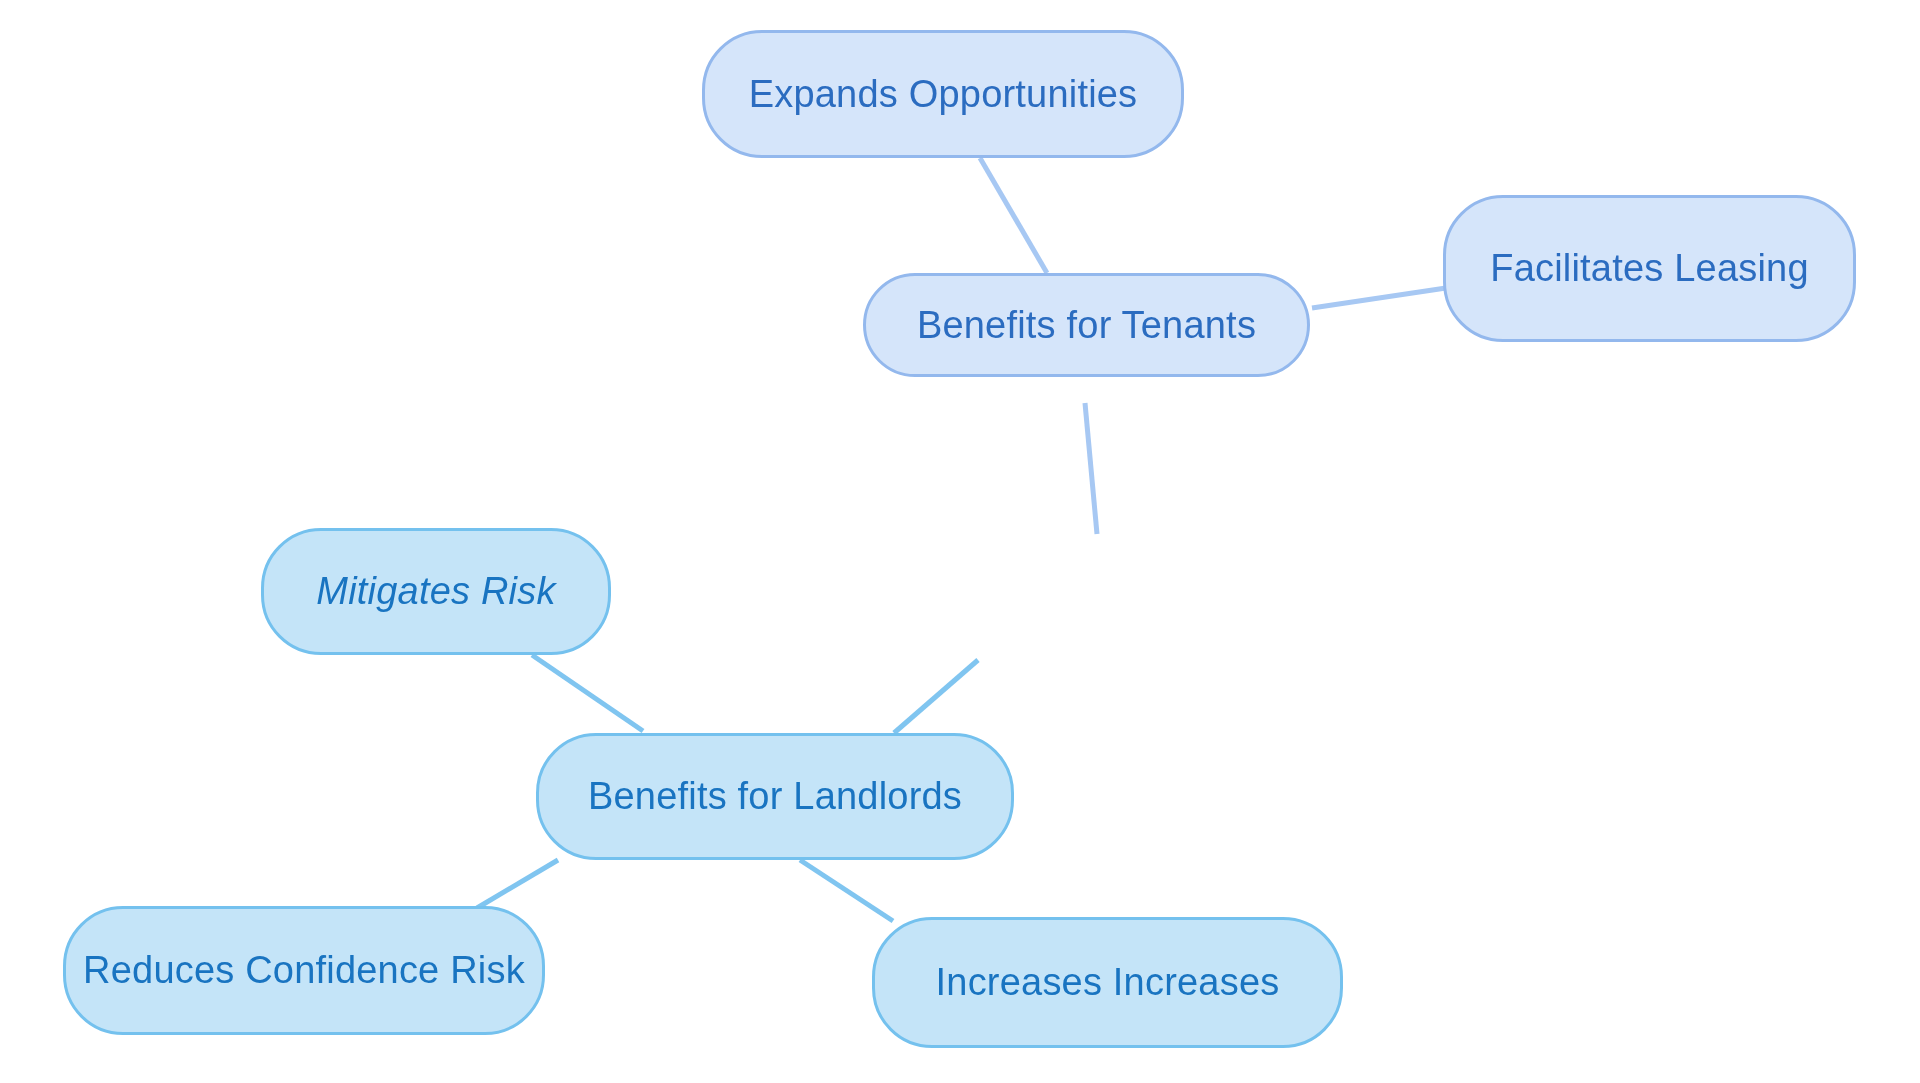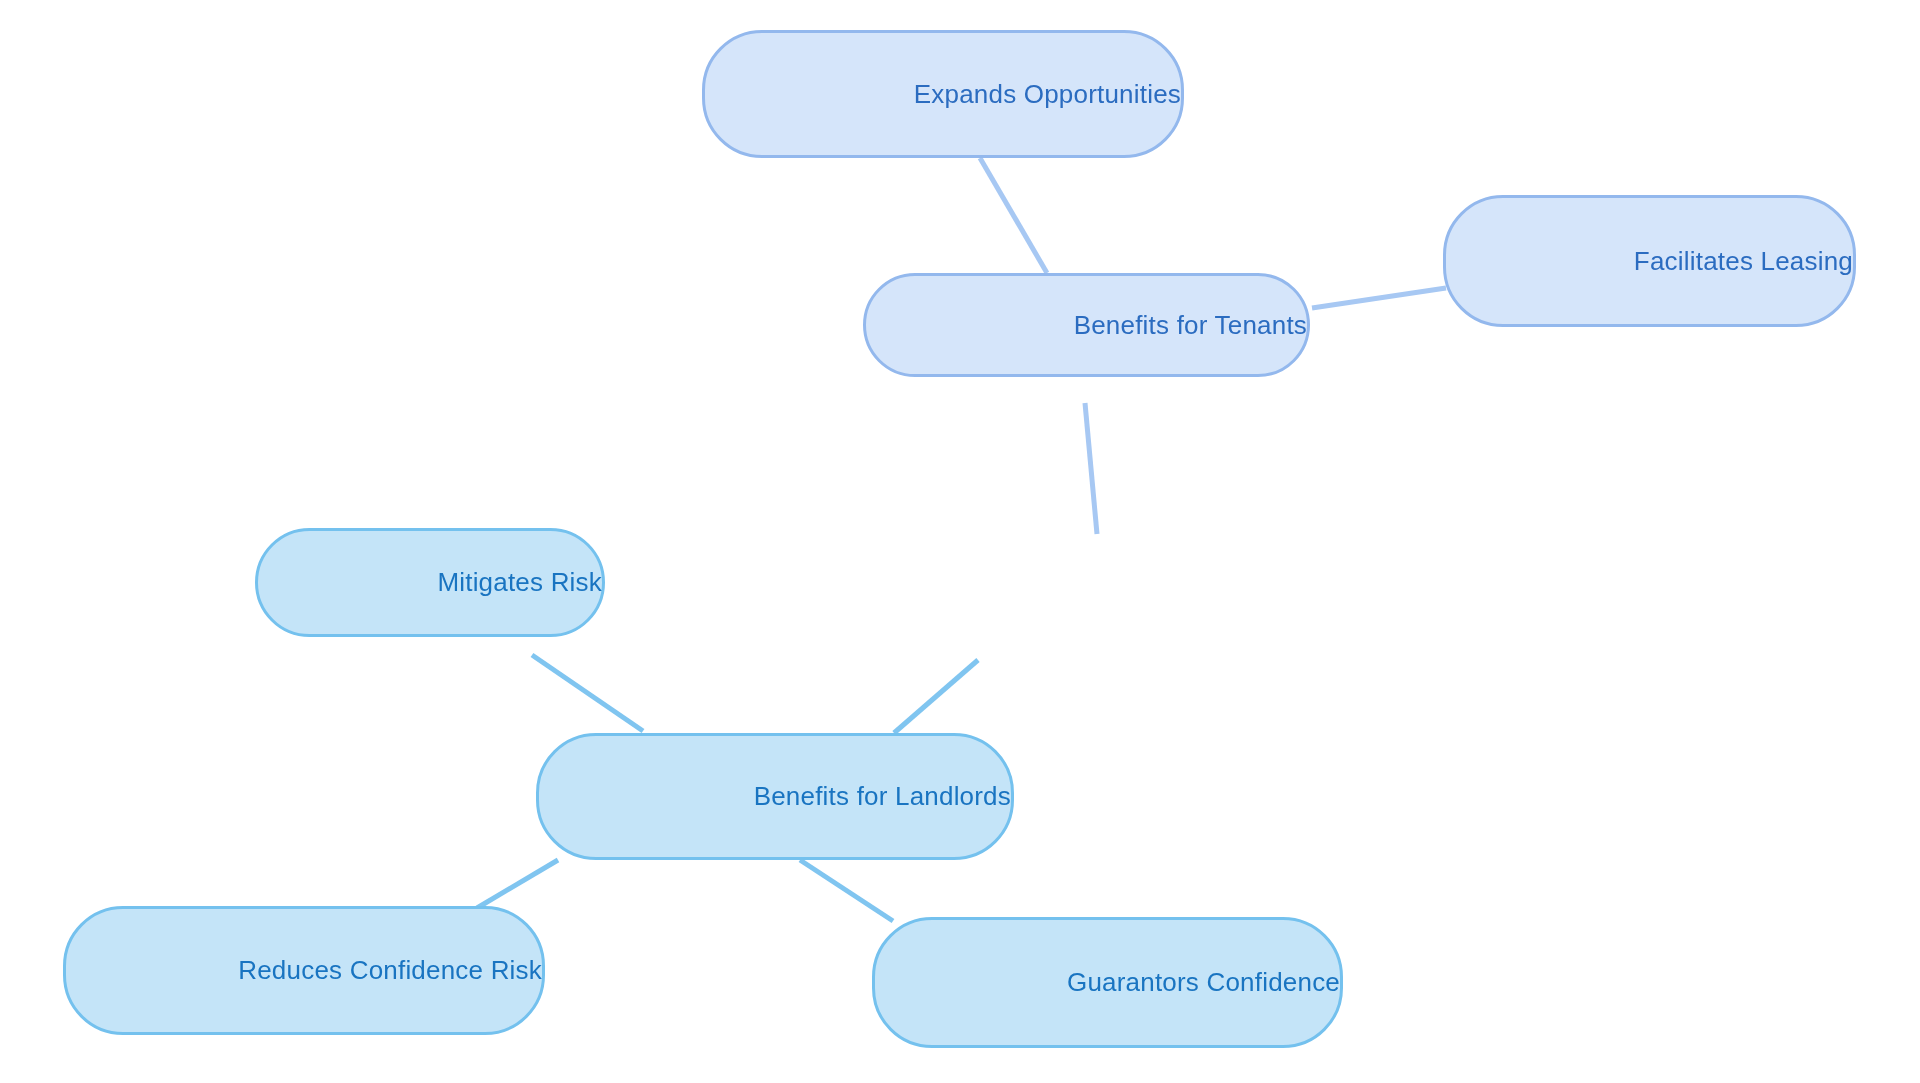--- a/index.html
+++ b/index.html
@@ -24,24 +24,24 @@
     z-index: 0;
   }
   .edge-tenant  { stroke: var(--tenant-line, #a7c8f3); stroke-width: 5; }
   .edge-landlord{ stroke: var(--landlord-line, #80c5f0); stroke-width: 5; }
 
   .node {
     position: absolute;
     z-index: 1;
     display: flex;
     align-items: center;
-    justify-content: flex-end;
+    justify-content: center;
     border-radius: 60px;
     box-sizing: border-box;
-    font-size: 26px;
+    font-size: 38px;
     letter-spacing: 0.2px;
     white-space: nowrap;
     cursor: pointer;
     user-select: none;
   }
   .node.tenant {
     background: var(--tenant-fill, #d5e5fa);
     border: 3px solid var(--tenant-border, #93b8ed);
     color: var(--tenant-text, #2b6cc0);
   }
@@ -50,24 +50,24 @@
     border: 3px solid var(--landlord-border, #74c1ee);
     color: var(--landlord-text, #1974c1);
   }
   .node.root {
     background: var(--root-fill, #161d29);
     border: none;
     color: var(--root-text, #f2f5f7);
   }
 
   .n-expands     { left: 702px;  top: 30px;  width: 482px; height: 128px; }
-  .n-facilitates { left: 1443px; top: 195px; width: 413px; height: 132px; }
+  .n-facilitates { left: 1443px; top: 195px; width: 413px; height: 147px; }
   .n-tenants     { left: 863px;  top: 273px; width: 447px; height: 104px; }
   .n-root        { left: 857px;  top: 533px; width: 473px; height: 127px; }
-  .n-mitigates   { left: 255px;  top: 528px; width: 350px; height: 109px; }
+  .n-mitigates   { left: 261px;  top: 528px; width: 350px; height: 127px; font-style: italic; }
   .n-landlords   { left: 536px;  top: 733px; width: 478px; height: 127px; }
   .n-reduces     { left: 63px;   top: 906px; width: 482px; height: 129px; }
   .n-increases   { left: 872px;  top: 917px; width: 471px; height: 131px; }
 </style>
 </head>
 <body>
 
 <div class="canvas">
 
   <svg class="edges" viewBox="0 0 1920 1083" xmlns="http://www.w3.org/2000/svg">
@@ -99,16 +99,16 @@
 
   <div class="node landlord n-landlords">
     <span>Benefits for Landlords</span>
   </div>
 
   <div class="node landlord n-reduces">
     <span>Reduces Confidence Risk</span>
   </div>
 
   <div class="node landlord n-increases">
-    <span>Guarantors Confidence</span>
+    <span>Increases Increases</span>
   </div>
 
 </div>
 
 </body></html>

